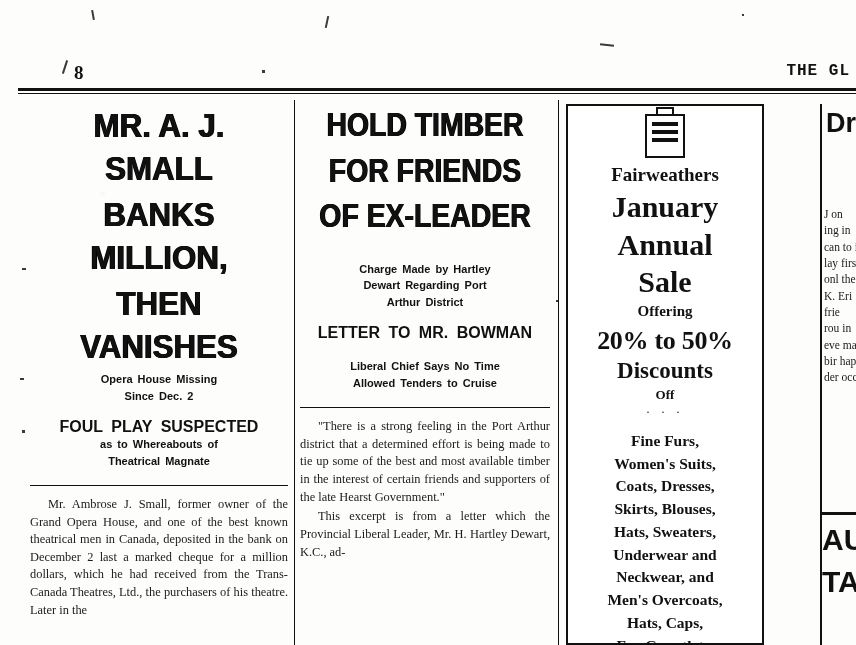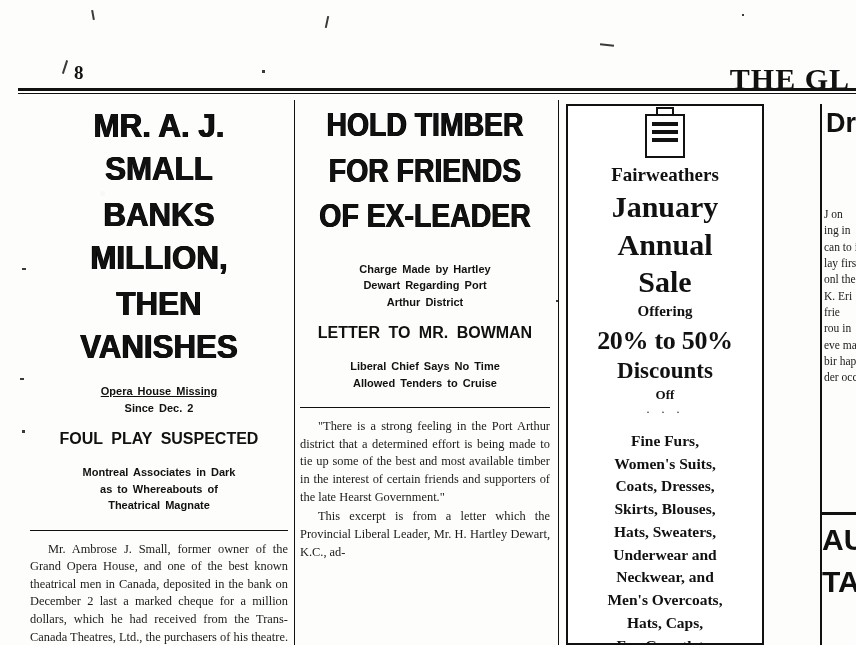--- a/index.html
+++ b/index.html
@@ -34,23 +34,23 @@
     left: 74px;
     top: 62px;
     font-family: "Liberation Serif", serif;
     font-weight: bold;
     font-size: 19px;
   }
   .masthead-right {
     position: absolute;
     right: 6px;
     top: 62px;
-    font-family: Liberation Serif, serif;
-    font-weight: bold;
-    font-size: 30px;
+    font-family: Liberation Mono, monospace;
+    font-weight: bold;
+    font-size: 16px;
     letter-spacing: 1px;
   }
   .rule-top {
     position: absolute;
     left: 18px;
     right: 0;
     top: 88px;
     height: 3px;
     background: #111;
   }
@@ -295,26 +295,25 @@
   <div class="speck" style="left:556px;top:300px;width:2px;height:2px;"></div>
 
   <div class="col-rule" style="left:294px;"></div>
   <div class="col-rule" style="left:558px;"></div>
 
   <div class="col" id="col1">
     <div class="hl1">MR. A. J. SMALL</div>
     <div class="hl1">BANKS MILLION,</div>
     <div class="hl1">THEN VANISHES</div>
 
-    <div class="sub" style="margin-top:16px;text-decoration:underline;">Opera House Missing</div>
+    <div class="sub" style="margin-top:4px;">Opera House Missing</div>
     <div class="sub" style="margin-top:0;">Since Dec. 2</div>
 
     <div class="kicker">FOUL   PLAY   SUSPECTED</div>
 
-    <div class="sub" style="margin-top:16px;">Montreal Associates in Dark</div>
     <div class="sub" style="margin-top:0;">as to Whereabouts of</div>
     <div class="sub" style="margin-top:0;">Theatrical Magnate</div>
 
     <div class="hairline" style="margin-top:16px;"></div>
 
     <div class="bodytext">Mr. Ambrose J. Small, former owner of the Grand Opera House, and one of the best known theatrical men in Canada, deposited in the bank on December 2 last a marked cheque for a million dollars, which he had received from the Trans-Canada Theatres, Ltd., the purchasers of his theatre. Later in the</div>
   </div>
 
   <div class="col" id="col2">
     <div class="hl2">HOLD TIMBER</div>

